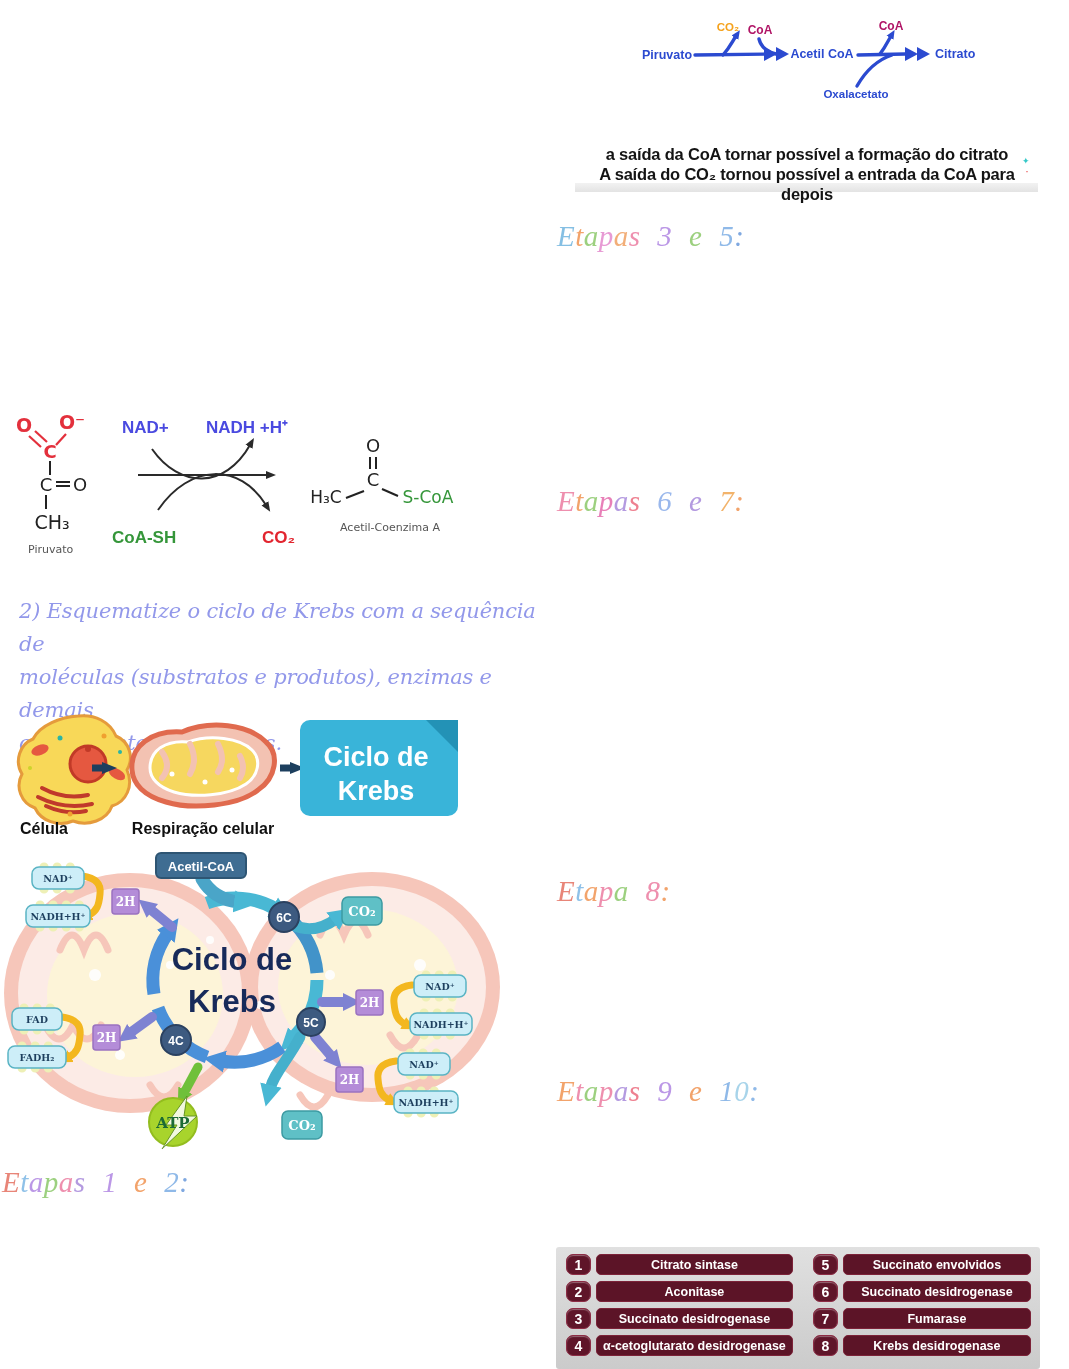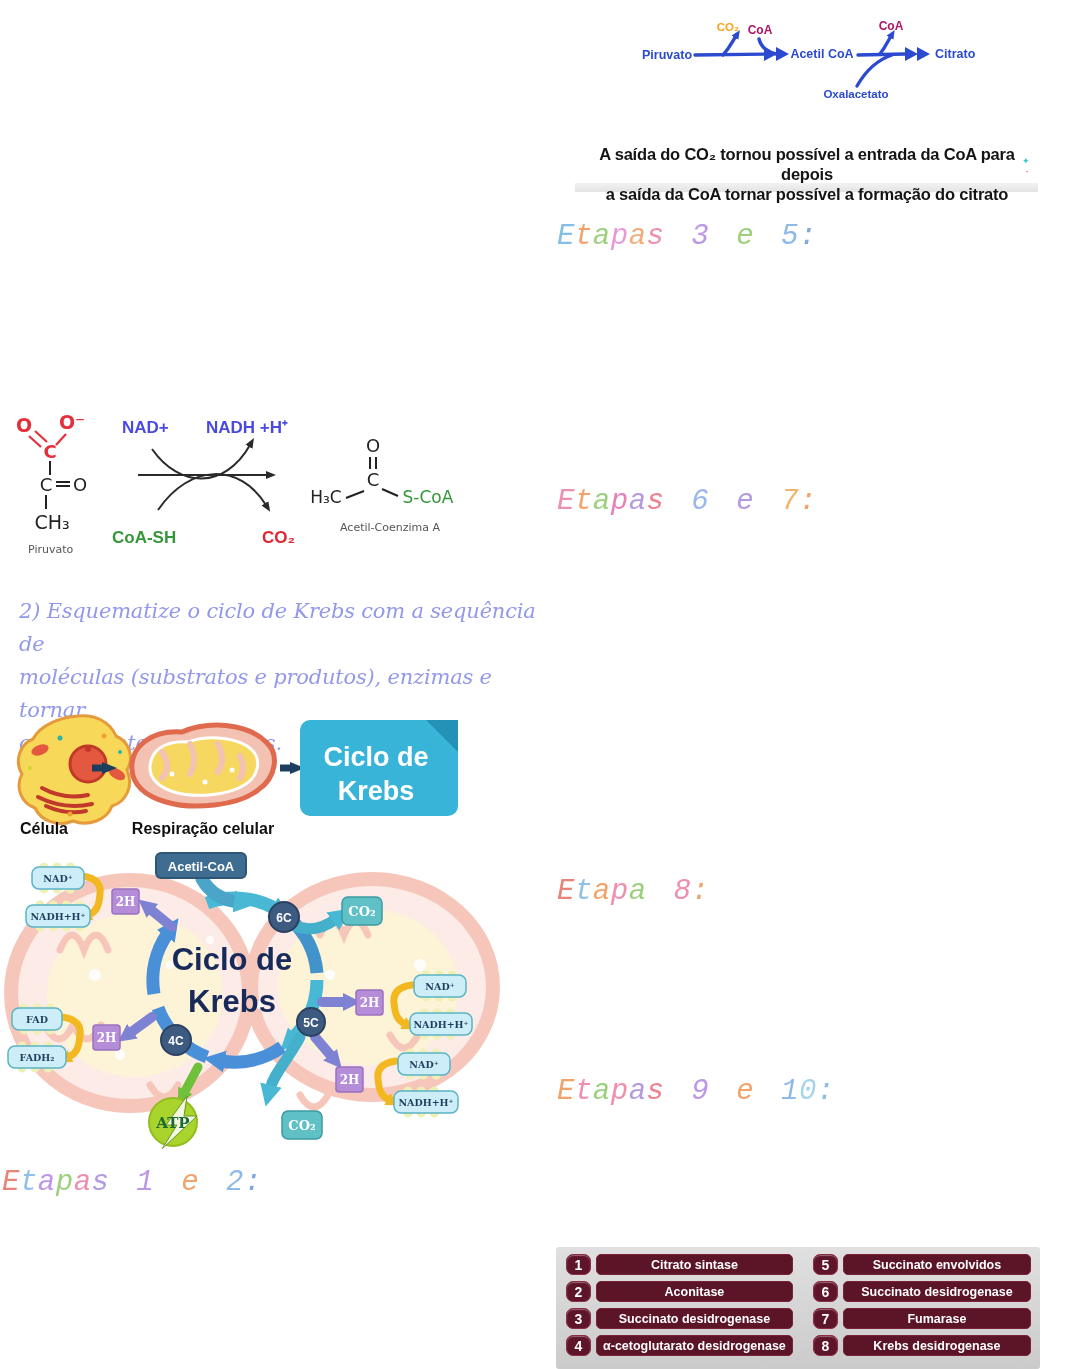--- a/index.html
+++ b/index.html
@@ -6,21 +6,21 @@
   .page{position:relative;width:1069px;height:1369px;background:#ffffff;overflow:hidden;
         font-family:"Liberation Sans",sans-serif;}
   .abs{position:absolute;}
   
   .caption{left:577px;top:144px;width:460px;text-align:center;font-weight:bold;
            font-size:16.5px;line-height:20px;color:#141414;letter-spacing:-0.2px;}
   .caption-strip{left:575px;top:183px;width:463px;height:9px;
                  background:linear-gradient(180deg,#f2f2f2,#e3e3e3);}
   .sparkle{font-size:9px;line-height:9px;}
   
-  .script-heading{font-family:Liberation Mono, monospace;font-style:italic;font-size:29px;
+  .script-heading{font-family:Liberation Serif, serif;font-style:italic;font-size:29px;
                   word-spacing:9px;letter-spacing:0.5px;white-space:nowrap;text-align:center;}
   
   .question{left:2px;top:595px;width:520px;font-family:"DejaVu Serif",serif;
             font-style:italic;font-size:21px;line-height:33px;letter-spacing:-0.2px;margin-left:17px;}
   
   .enzyme-panel{left:556px;top:1247px;width:484px;height:122px;box-sizing:border-box;
                 background:linear-gradient(180deg,#e0e0e0,#cbcbcb);border-radius:3px;
                 padding:7px 9px 5px 10px;display:flex;gap:20px;}
   .enzyme-col{display:flex;flex-direction:column;gap:6px;}
   .enzyme-col.left{flex:1.04;}
@@ -66,35 +66,35 @@
       <text x="200" y="34" font-size="12" fill="#b01566" text-anchor="middle">CoA</text>
       <text x="262" y="58" font-size="12.5" fill="#2b4ad0" text-anchor="middle">Acetil CoA</text>
       <text x="331" y="30" font-size="12" fill="#b01566" text-anchor="middle">CoA</text>
       <text x="296" y="98" font-size="11.5" fill="#2b4ad0" text-anchor="middle">Oxalacetato</text>
       <text x="375" y="58" font-size="12.5" fill="#2b4ad0">Citrato</text>
     </g>
   </svg>
 
   <div class="abs caption-strip"></div>
   <div class="abs caption">
+    <div>a saída da CoA tornar possível a formação do citrato</div>
     <div>A saída do CO₂ tornou possível a entrada da CoA para depois</div>
-    <div>a saída da CoA tornar possível a formação do citrato</div>
   </div>
   <div class="abs sparkle" style="left:1022px;top:157px;color:#35c8c8">✦</div>
   <div class="abs sparkle" style="left:1025px;top:167px;color:#e85050;font-size:12px">·</div>
 
   <div class="abs script-heading" style="left:557px;top:220px"><span style="color: rgb(133, 191, 227);">E</span><span style="color: rgb(242, 163, 107);">t</span><span style="color: rgb(156, 208, 127);">a</span><span style="color: rgb(231, 154, 212);">p</span><span style="color: rgb(242, 174, 120);">a</span><span style="color: rgb(238, 143, 174);">s</span> <span style="color: rgb(187, 151, 230);">3</span> <span style="color: rgb(156, 208, 127);">e</span> <span style="color: rgb(143, 185, 232);">5</span><span style="color: rgb(127, 168, 224);">:</span></div>
   <div class="abs script-heading" style="left:557px;top:485px"><span style="color: rgb(238, 143, 174);">E</span><span style="color: rgb(242, 163, 107);">t</span><span style="color: rgb(156, 208, 127);">a</span><span style="color: rgb(232, 128, 184);">p</span><span style="color: rgb(180, 154, 224);">a</span><span style="color: rgb(238, 128, 144);">s</span> <span style="color: rgb(154, 184, 236);">6</span> <span style="color: rgb(180, 154, 224);">e</span> <span style="color: rgb(242, 179, 107);">7</span><span style="color: rgb(242, 163, 107);">:</span></div>
   <div class="abs script-heading" style="left:557px;top:875px"><span style="color: rgb(232, 133, 120);">E</span><span style="color: rgb(143, 193, 232);">t</span><span style="color: rgb(242, 163, 107);">a</span><span style="color: rgb(238, 143, 174);">p</span><span style="color: rgb(156, 208, 127);">a</span> <span style="color: rgb(238, 143, 174);">8</span><span style="color: rgb(242, 163, 107);">:</span></div>
   <div class="abs script-heading" style="left:557px;top:1075px"><span style="color: rgb(242, 163, 107);">E</span><span style="color: rgb(238, 143, 174);">t</span><span style="color: rgb(156, 208, 127);">a</span><span style="color: rgb(238, 143, 174);">p</span><span style="color: rgb(180, 154, 224);">a</span><span style="color: rgb(238, 128, 144);">s</span> <span style="color: rgb(187, 151, 230);">9</span> <span style="color: rgb(242, 163, 107);">e</span> <span style="color: rgb(143, 185, 232);">1</span><span style="color: rgb(168, 212, 234);">0</span><span style="color: rgb(143, 185, 232);">:</span></div>
   <div class="abs script-heading" style="left:2px;top:1166px"><span style="color: rgb(232, 133, 120);">E</span><span style="color: rgb(143, 193, 232);">t</span><span style="color: rgb(187, 151, 230);">a</span><span style="color: rgb(156, 208, 127);">p</span><span style="color: rgb(238, 143, 174);">a</span><span style="color: rgb(180, 154, 224);">s</span> <span style="color: rgb(187, 151, 230);">1</span> <span style="color: rgb(242, 163, 107);">e</span> <span style="color: rgb(143, 185, 232);">2</span><span style="color: rgb(127, 168, 224);">:</span></div>
 
   <div class="abs question" style="color:#9298ea">
     <div>2) Esquematize o ciclo de Krebs com a sequência de</div>
-    <div>moléculas (substratos e produtos), enzimas e tornar</div>
+    <div>moléculas (substratos e produtos), enzimas e demais</div>
     <div>componentes envolvidos.</div>
   </div>
 
   <svg class="abs" style="left:0;top:395px" width="520" height="175" viewBox="0 0 520 175">
     <defs>
       <marker id="mblk" markerUnits="userSpaceOnUse" markerWidth="12" markerHeight="12" refX="2" refY="5" orient="auto">
         <path d="M0,1 L10,5 L0,9 Z" fill="#2a2a2a"></path>
       </marker>
     </defs>
 

